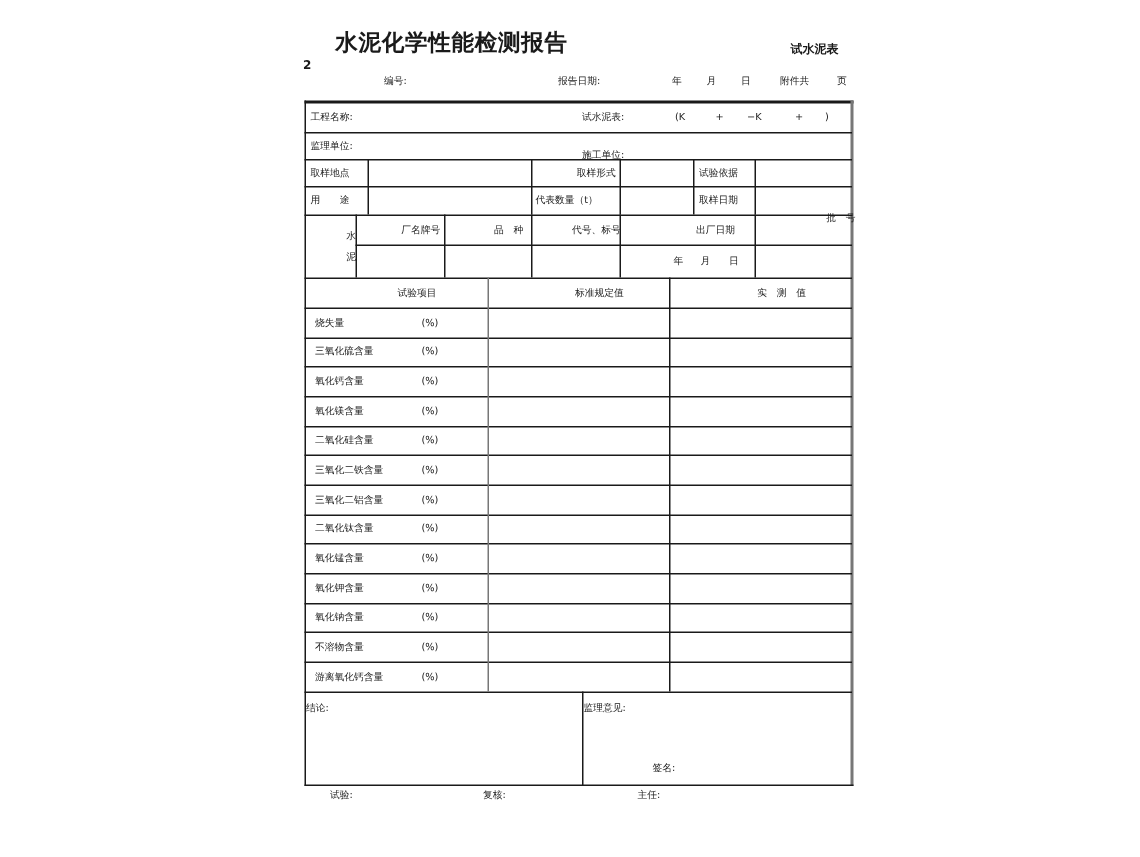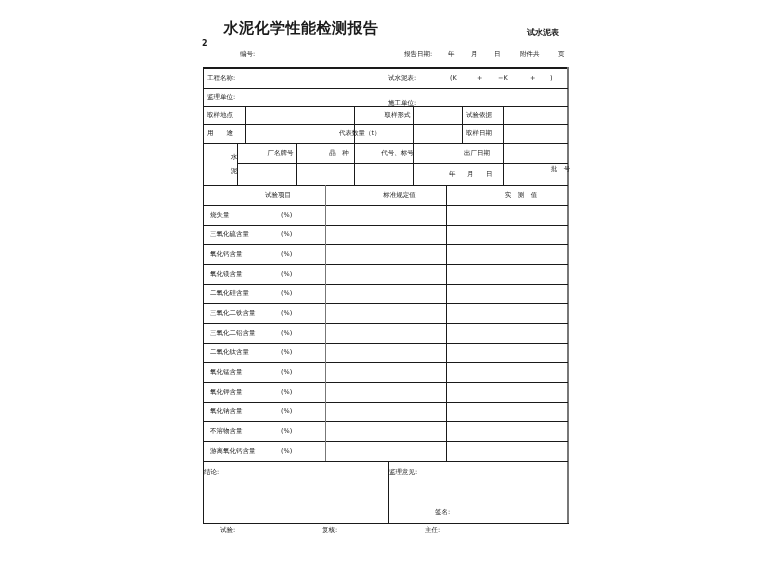--- a/index.html
+++ b/index.html
@@ -17,22 +17,22 @@
   .c { text-align: center; margin-left: 14px; }
   .gray { background: #777; }
 </style>
 </head>
 <body>
 
 <div class="abs title"><span>水泥化学性能检测报告</span></div>
 <div class="abs form-code">试水泥表</div>
 <div class="abs pagenum">2</div>
 
-<div class="abs hdr" style="left:212px;padding-left:28px;">编号:</div>
-<div class="abs hdr" style="left:404px;">报告日期:</div>
+<div class="abs hdr" style="left:228px;padding-left:28px;">编号:</div>
+<div class="abs hdr" style="left:372px;">报告日期:</div>
 <div class="abs hdr" style="left:448px;">年</div>
 <div class="abs hdr" style="left:471px;">月</div>
 <div class="abs hdr" style="left:494px;">日</div>
 <div class="abs hdr" style="left:520px;">附件共</div>
 <div class="abs hdr" style="left:558px;">页</div>
 
 <div>
 
   <div class="line" style="left:203px;top:67px;width:366px;height:2px;"></div>
   <div class="line" style="left:203px;top:67px;width:1px;height:457px;"></div>
@@ -87,30 +87,30 @@
 <div class="t" style="left:550px;top:75px;">)</div>
 
 <div class="t" style="left:207px;top:94px;">监理单位:</div>
 <div class="t" style="left:388px;top:100px;">施工单位:</div>
 
 <div class="t" style="left:207px;top:112px;">取样地点</div>
 <div class="t c" style="left:354px;width:59px;top:112px;">取样形式</div>
 <div class="t" style="left:466px;top:112px;">试验依据</div>
 
 <div class="t" style="left:207px;top:130px;">用　　途</div>
-<div class="t" style="left:339px;top:130px;">代表数量（t）</div>
+<div class="t" style="left:357px;top:130px;">代表数量（t）</div>
 <div class="t" style="left:466px;top:130px;">取样日期</div>
 
 <div class="t c" style="left:203px;width:34px;top:154px;">水</div>
 <div class="t c" style="left:203px;width:34px;top:168px;">泥</div>
 <div class="t c" style="left:237px;width:59px;top:150px;">厂名牌号</div>
 <div class="t c" style="left:296px;width:58px;top:150px;">品　种</div>
 <div class="t c" style="left:354px;width:59px;top:150px;">代号、标号</div>
 <div class="t c" style="left:418px;width:90px;top:150px;">出厂日期</div>
-<div class="t c" style="left:503px;width:87px;top:166px;">批　号</div>
+<div class="t c" style="left:503px;width:87px;top:142px;">批　号</div>
 <div class="t" style="left:449px;top:171px;">年</div>
 <div class="t" style="left:467px;top:171px;">月</div>
 <div class="t" style="left:486px;top:171px;">日</div>
 
 <div class="t c" style="left:203px;width:122px;top:192px;">试验项目</div>
 <div class="t c" style="left:325px;width:121px;top:192px;">标准规定值</div>
 <div class="t c" style="left:446px;width:122px;top:192px;">实　测　值</div>
 
 <div class="t" style="left:210px;top:212px;">烧失量</div>
 <div class="t" style="left:281px;top:212px;">(%)</div>

